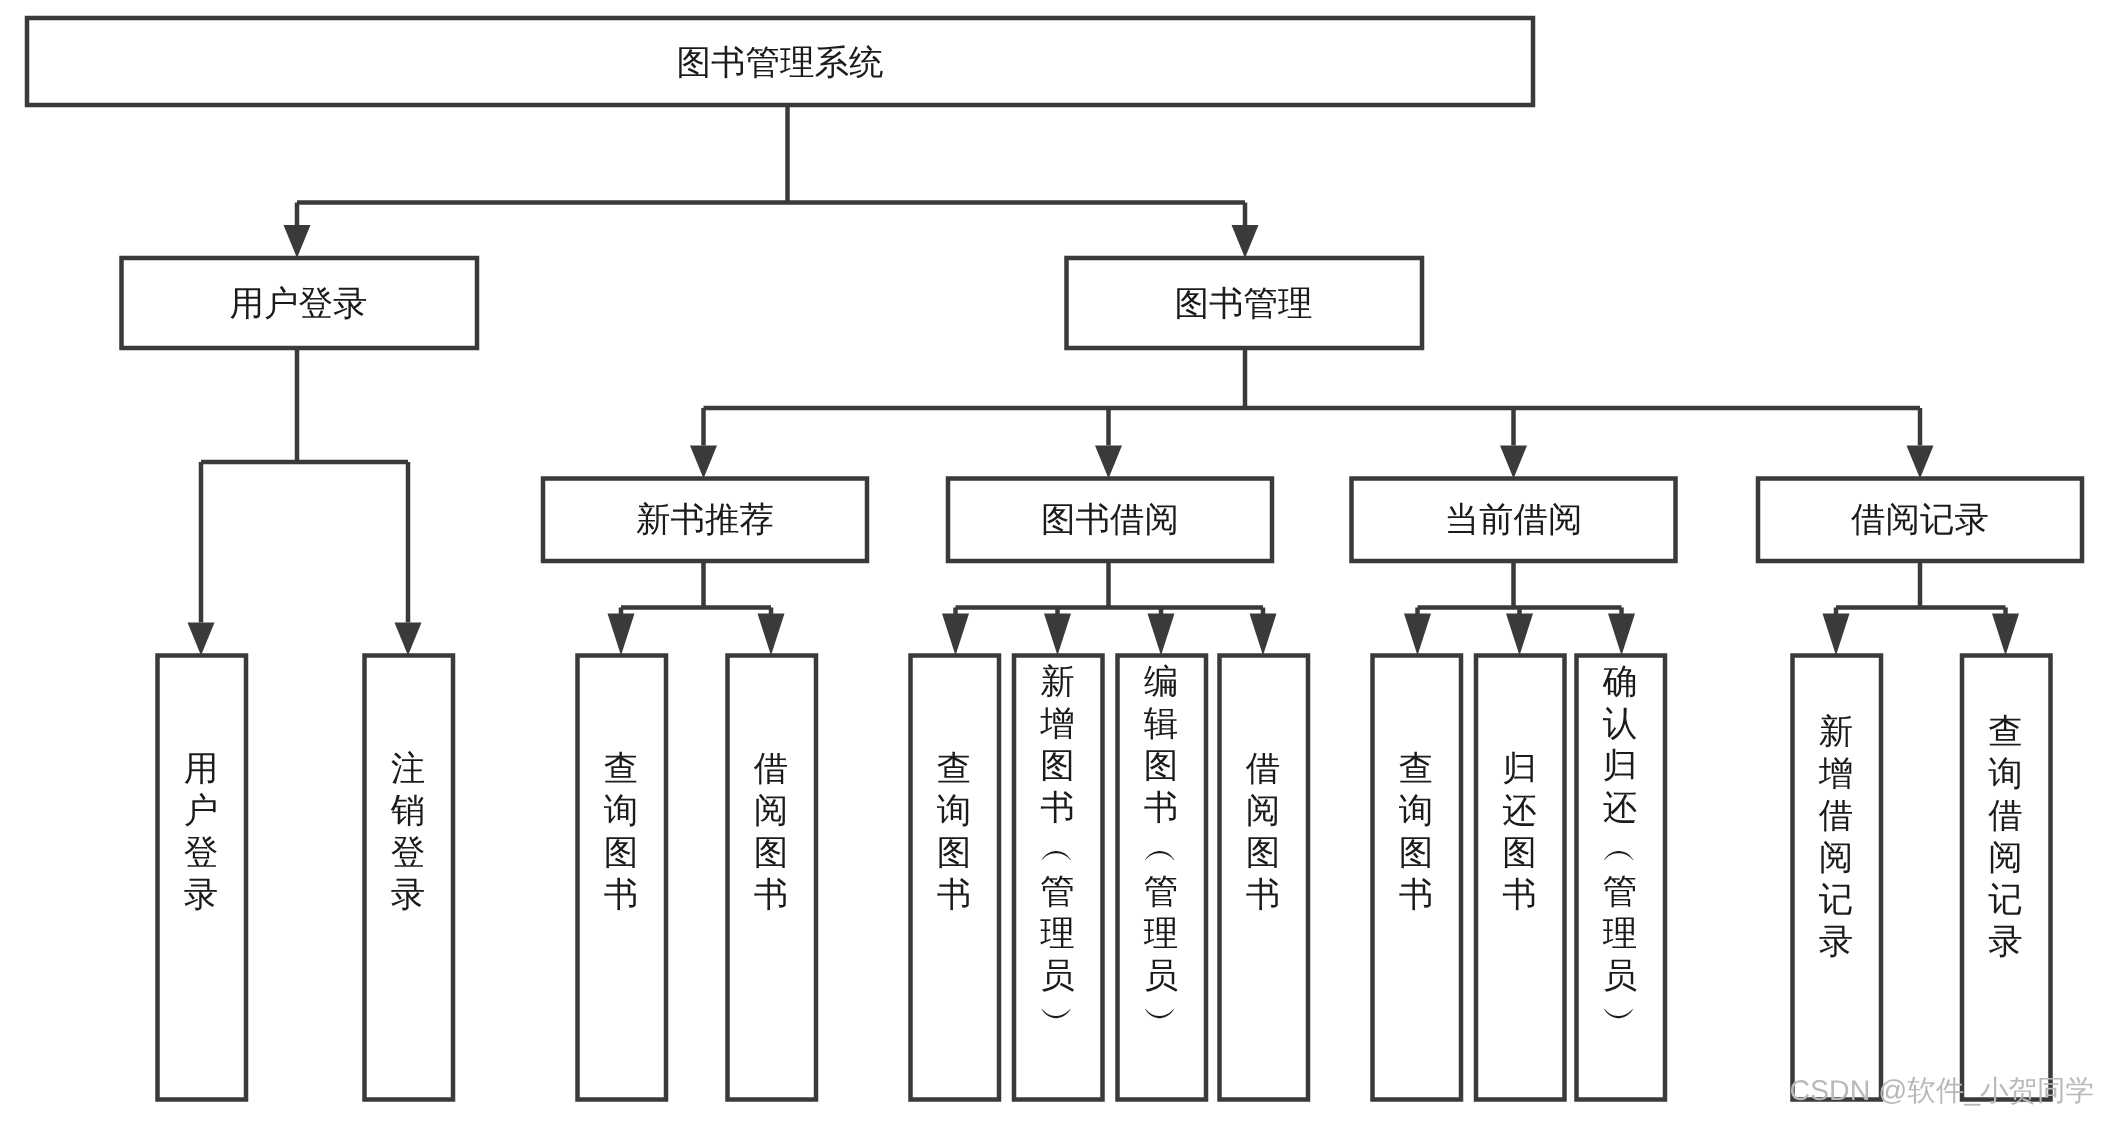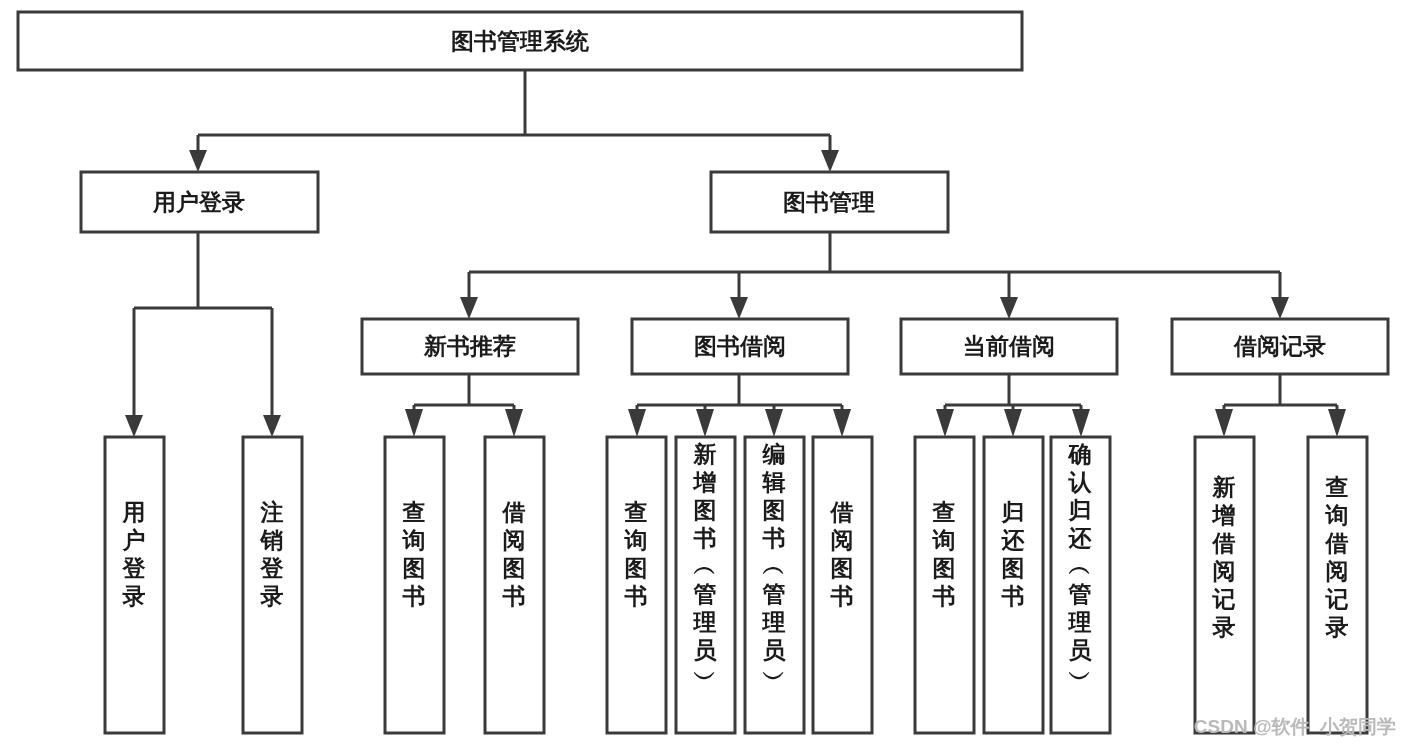--- a/index.html
+++ b/index.html
@@ -12,21 +12,20 @@
     width: 1405px;
     height: 747px;
     font-family: "Liberation Sans", "DejaVu Sans", sans-serif;
     overflow: hidden;
     position: relative;
   }
   #diagram-root {
     position: relative;
     width: 1405px;
     height: 747px;
-    font-weight: bold;
   }
   svg.flowchart {
     display: block;
     width: 1405px;
     height: 747px;
   }
   .node-box {
     fill: #ffffff;
     stroke: #3a3a3a;
     stroke-width: 3;

